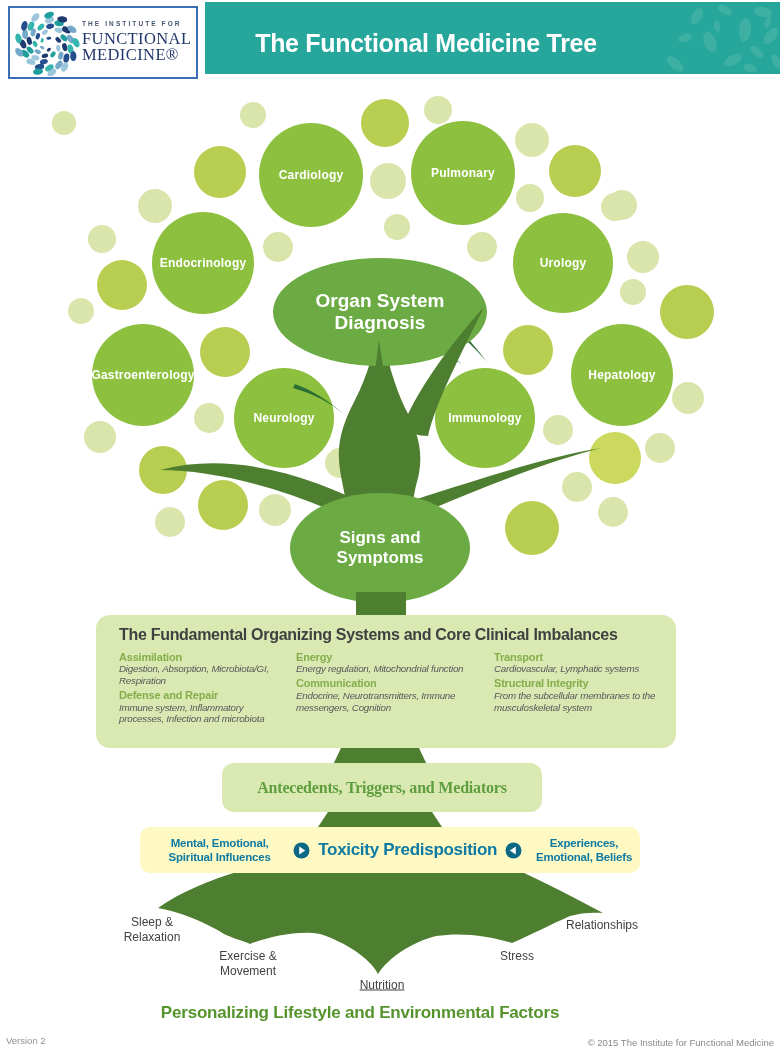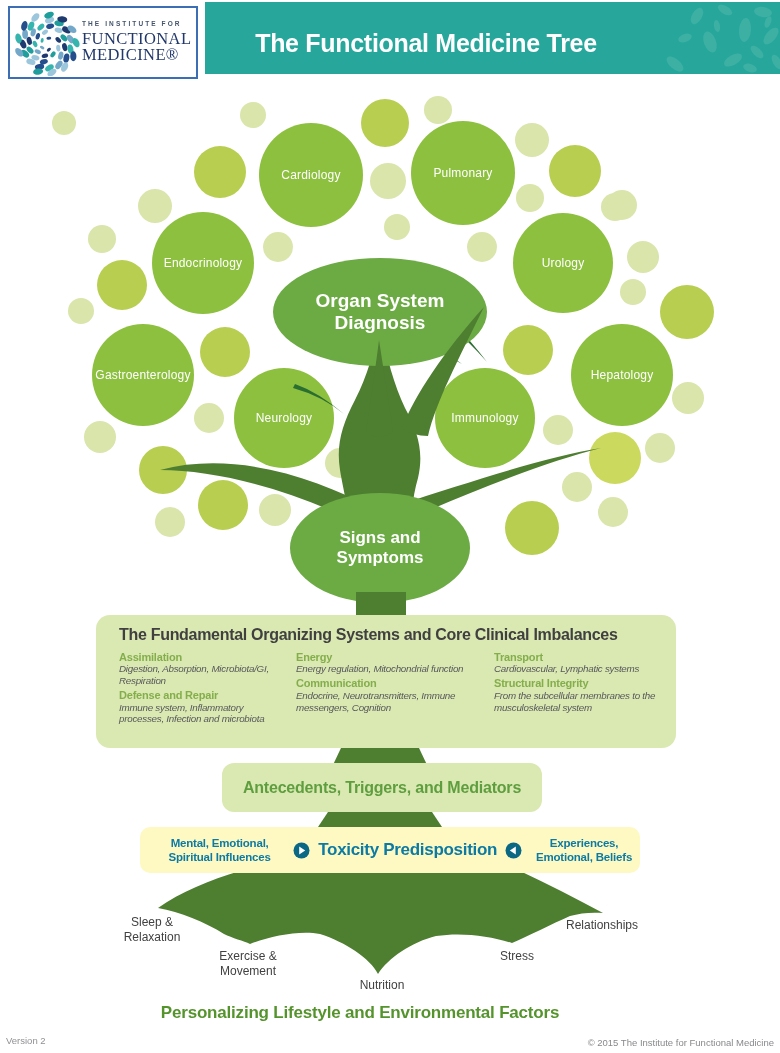--- a/index.html
+++ b/index.html
@@ -14,21 +14,21 @@
             display:flex;align-items:center;z-index:3;}
   #logo-mark{width:72px;height:66px;flex:0 0 auto;}
   #logo-text{line-height:1;color:#22386b;}
   #logo-line1{font-size:6.5px;letter-spacing:2.1px;font-weight:bold;color:#44546e;margin-bottom:3px;}
   .logo-serif{font-family:"Liberation Serif",serif;font-size:16.5px;letter-spacing:0.4px;color:#22386b;}
   #banner{left:205px;top:2px;width:575px;height:72px;background:#27a79b;z-index:2;}
   #banner-title{position:absolute;left:26px;top:0;width:390px;height:82px;display:flex;align-items:center;
                 justify-content:center;color:#ffffff;font-size:25px;font-weight:bold;letter-spacing:-0.3px;}
 
   
-  .circle-label{position:absolute;transform:translate(-50%,-50%);color:#fff;font-weight:normal;
+  .circle-label{position:absolute;transform:translate(-50%,-50%);color:#fff;font-weight:bold;
                 font-size:12px;letter-spacing:0.2px;white-space:nowrap;z-index:2;}
   .ellipse-label{position:absolute;transform:translate(-50%,-50%);color:#fff;font-weight:bold;
                  text-align:center;z-index:2;line-height:1.18;}
   #organ-label{font-size:19px;}
   #signs-label{font-size:17px;}
 
   
   #fund-box{left:96px;top:615px;width:580px;height:133px;background:#dae8b2;border-radius:14px;
             box-sizing:border-box;padding:11px 22px 0 23px;z-index:2;}
   #fund-heading{color:#404040;font-size:16px;font-weight:bold;letter-spacing:-0.3px;margin-bottom:7px;white-space:nowrap;}
@@ -36,21 +36,21 @@
   .fcol{flex:0 0 auto;}
   .fcol1{width:170px;margin-right:7px;}
   .fcol2{width:188px;margin-right:10px;}
   .fcol3{width:173px;}
   .fitem{margin-bottom:2px;}
   .ftitle{color:#84ae4c;font-size:11px;font-weight:bold;line-height:1.12;letter-spacing:-0.2px;}
   .fdesc{color:#58595b;font-size:9.8px;font-style:italic;line-height:1.22;letter-spacing:-0.25px;}
 
   
   #ant-bar{left:222px;top:763px;width:320px;height:49px;background:#dae8b2;border-radius:12px;
-           display:flex;align-items:center;justify-content:center;z-index:2;}
+           display:flex;align-items:center;justify-content:center;z-index:2;font-family:Liberation Serif, serif;}
   #ant-text{color:#5e9e3e;font-size:16px;font-weight:bold;letter-spacing:-0.2px;}
   #gen-bar{left:140px;top:827px;width:500px;height:46px;background:#fef9c3;border-radius:10px;
            display:flex;align-items:center;z-index:2;}
   .gen-side{color:#0c7aa3;font-size:11.5px;font-weight:bold;line-height:1.25;text-align:center;letter-spacing:-0.2px;}
   #gen-left{width:145px;margin-left:12px;}
   #gen-center{color:#0c7aa3;font-size:17px;font-weight:bold;letter-spacing:-0.3px;width:196px;text-align:center;}
   #gen-right{width:120px;}
   .gen-arrow{width:17px;height:17px;margin:0 6px;flex:0 0 auto;}
 
   
@@ -248,21 +248,21 @@
       <div class="circle-label" style="left: 203px; top: 263px;">Endocrinology</div>
       <div class="circle-label" style="left: 563px; top: 263px;">Urology</div>
       <div class="circle-label" style="left: 143px; top: 375px;">Gastroenterology</div>
       <div class="circle-label" style="left: 622px; top: 375px;">Hepatology</div>
       <div class="circle-label" style="left: 284px; top: 418px;">Neurology</div>
       <div class="circle-label" style="left: 485px; top: 418px;">Immunology</div>
       <div class="root-label preline" style="left: 152px; top: 930px;">Sleep &amp;
 Relaxation</div>
       <div class="root-label preline" style="left: 248px; top: 964px;">Exercise &amp;
 Movement</div>
-      <div class="root-label preline" style="left: 382px; top: 985px;">Nutrition</div>
+      <div class="root-label preline" style="left: 382px; top: 985px; text-decoration: underline;">Nutrition</div>
       <div class="root-label preline" style="left: 517px; top: 956px;">Stress</div>
       <div class="root-label preline" style="left: 602px; top: 925px;">Relationships</div>
     </div>
 
   <div class="abs" id="fund-box">
     <div id="fund-heading">The Fundamental Organizing Systems and Core Clinical Imbalances</div>
     <div id="fund-cols">
       <div class="fcol fcol1">
         <div class="fitem">
             <div class="ftitle">Assimilation</div>

